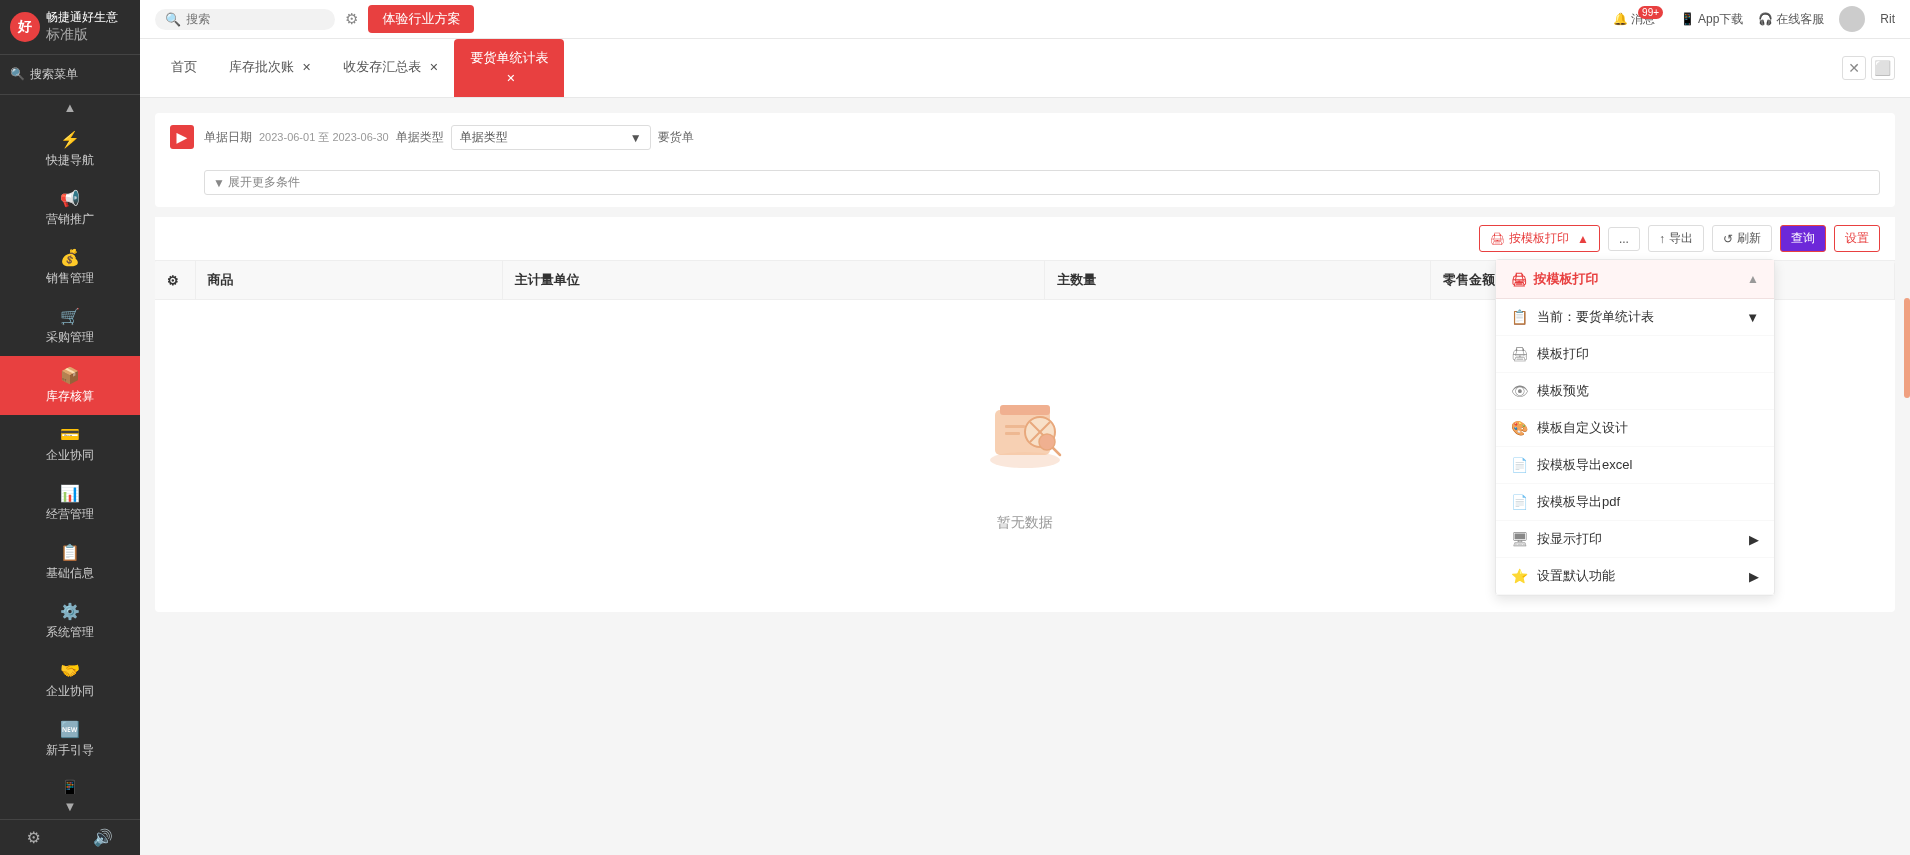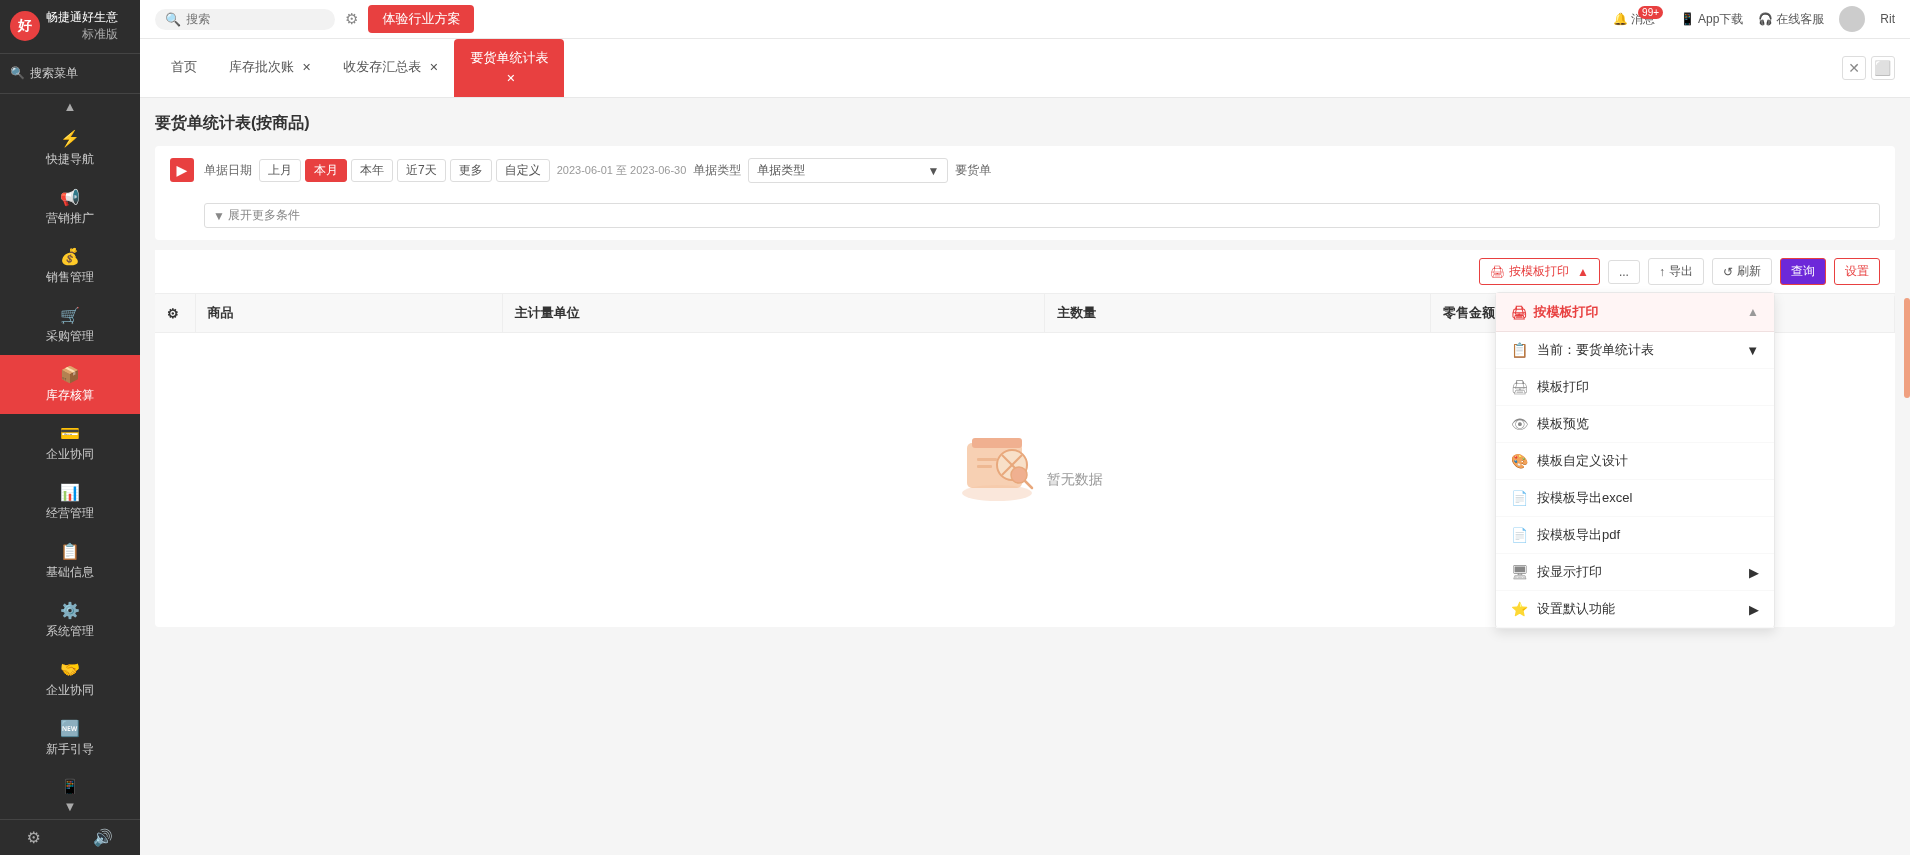--- a/index.html
+++ b/index.html
@@ -28,21 +28,21 @@
       background: #e84040;
       border-radius: 50%;
       display: flex;
       align-items: center;
       justify-content: center;
       color: white;
       font-size: 14px;
       font-weight: bold;
     }
     .logo-text { font-size: 12px; color: #fff; line-height: 1.3; }
-    .logo-sub { font-size: 12px; color: #aaa; margin-left: 36px; }
+    .logo-sub { font-size: 14px; color: #aaa; }
     .sidebar-search {
       padding: 8px 10px;
       border-bottom: 1px solid #444;
     }
     .sidebar-search-btn {
       display: flex;
       align-items: center;
       gap: 5px;
       color: #ccc;
       font-size: 12px;
@@ -349,21 +349,21 @@
       color: #555;
     }
     .th-settings {
       width: 40px;
       text-align: center;
     }
 
     
     .empty-state {
       display: flex;
-      flex-direction: row;
+      flex-direction: column;
       align-items: center;
       justify-content: center;
       padding: 80px 0;
     }
     .empty-icon {
       font-size: 80px;
       margin-bottom: 15px;
     }
     .empty-text { font-size: 14px; color: #999; }
     .print-dropdown {
@@ -564,34 +564,25 @@
       <span>要货单统计表</span>
       <span class="tab-close">✕</span>
     </div>
     <div class="tabs-right">
       <div class="tab-btn">✕</div>
       <div class="tab-btn">⬜</div>
     </div>
   </div>
 
   <div class="content">
-    <div class="page-title">要货单统计表(按商品)</div>
 
     <div class="filter-panel">
       <div class="filter-toggle">▶</div>
       <div class="filter-row">
         <span class="filter-label">单据日期</span>
-        <div class="date-options">
-          <button class="date-btn">上月</button>
-          <button class="date-btn active">本月</button>
-          <button class="date-btn">本年</button>
-          <button class="date-btn">近7天</button>
-          <button class="date-btn">更多</button>
-          <button class="date-btn">自定义</button>
-        </div>
         <span class="date-range">2023-06-01 至 2023-06-30</span>
 
         <span class="filter-label">单据类型</span>
         <div class="filter-select">
           <span>单据类型</span>
           <span style="margin-left:auto;">▼</span>
         </div>
 
         <span class="filter-label">要货单</span>
       </div>

